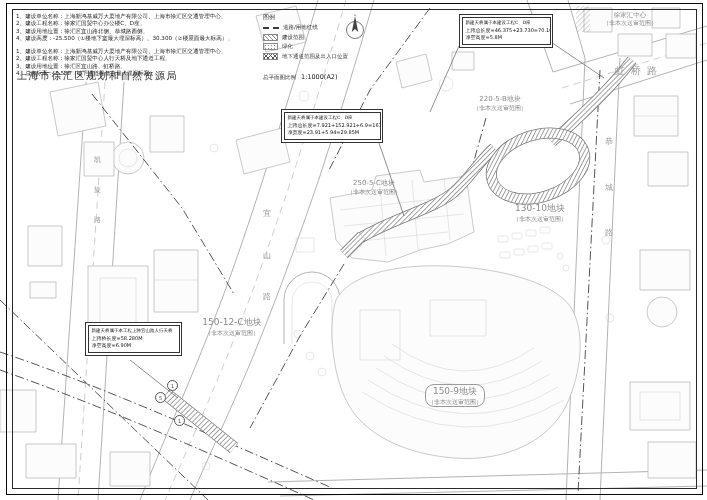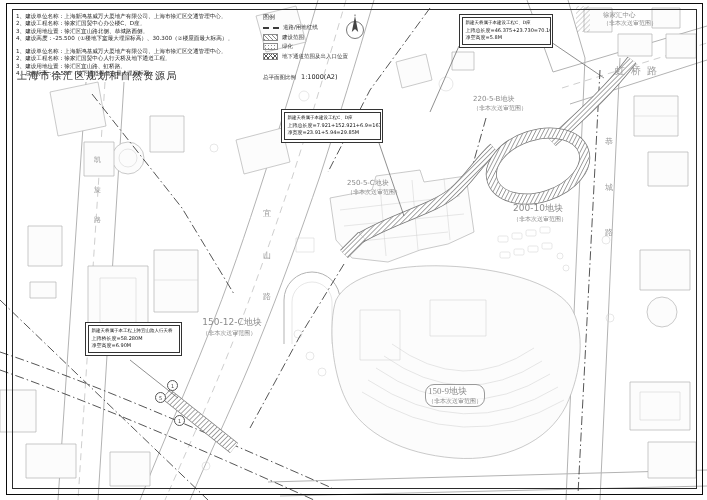--- a/index.html
+++ b/index.html
@@ -30,24 +30,24 @@
 
   .north{position:absolute;left:344px;top:14px;z-index:10;}
 
   
   .ann{position:absolute;background:#fff;border:1px solid #333;padding:1.5px;z-index:12;}
   .ann-in{border:1px solid #333;padding:2px 3px;overflow:hidden;}
   .ann-t{font-size:4.5px;color:#111;margin-bottom:2px;white-space:nowrap;}
   .ann-l{font-size:5px;color:#111;line-height:1.55;white-space:nowrap;}
 
   
-  .plabel{position:absolute;transform:translateX(-50%);color:#8b8b8b;
+  .plabel{position:absolute;transform:translateX(-50%);text-align:center;color:#8b8b8b;
           line-height:1.3;white-space:nowrap;z-index:8;}
   .plabel .nt{font-size:6px;}
-  .bubble{border:0.8px solid #9a9a9a;border-radius:9px;padding:1px 2px;background:rgba(255,255,255,.6);font-family:Liberation Serif, serif;}
+  .bubble{border:0.8px solid #9a9a9a;border-radius:9px;padding:1px 2px;background:rgba(255,255,255,.6);}
 
   
   .street{position:absolute;color:#9a9a9a;z-index:7;}
   .vert{writing-mode:vertical-rl;}
 
   
   .axb{position:absolute;width:9px;height:9px;border:0.8px solid #555;border-radius:50%;
        font-size:5px;color:#444;display:flex;align-items:center;justify-content:center;
        background:#fff;z-index:9;}
 </style>
@@ -294,21 +294,21 @@
   </div>
   <div class="plabel" style="left:500px;top:95px;font-size:7px">
     <div class="nm">220-5-B地块</div>
     <div class="nt">（非本次送审范围）</div>
   </div>
   <div class="plabel" style="left:374px;top:179px;font-size:7px">
     <div class="nm">250-5-C地块</div>
     <div class="nt">（非本次送审范围）</div>
   </div>
   <div class="plabel" style="left:540px;top:203px;font-size:9px">
-    <div class="nm">200-10地块</div>
+    <div class="nm">130-10地块</div>
     <div class="nt">（非本次送审范围）</div>
   </div>
   <div class="plabel" style="left:232px;top:317px;font-size:9px">
     <div class="nm">150-12-C地块</div>
     <div class="nt">（非本次送审范围）</div>
   </div>
   <div class="plabel" style="left:455px;top:384px;font-size:9px">
     <div class="bubble">
       <div class="nm">150-9地块</div>
       <div class="nt">（非本次送审范围）</div>

